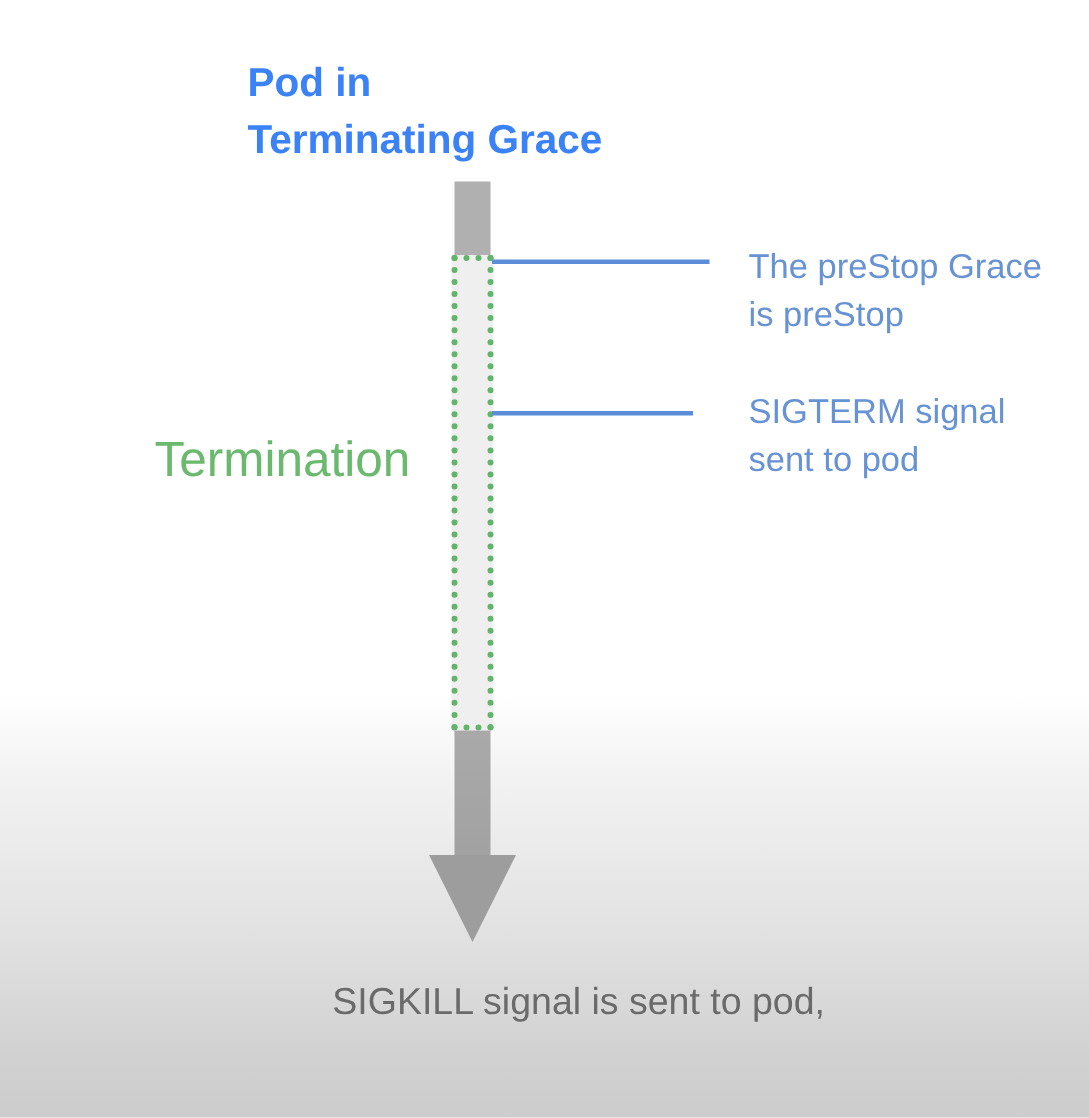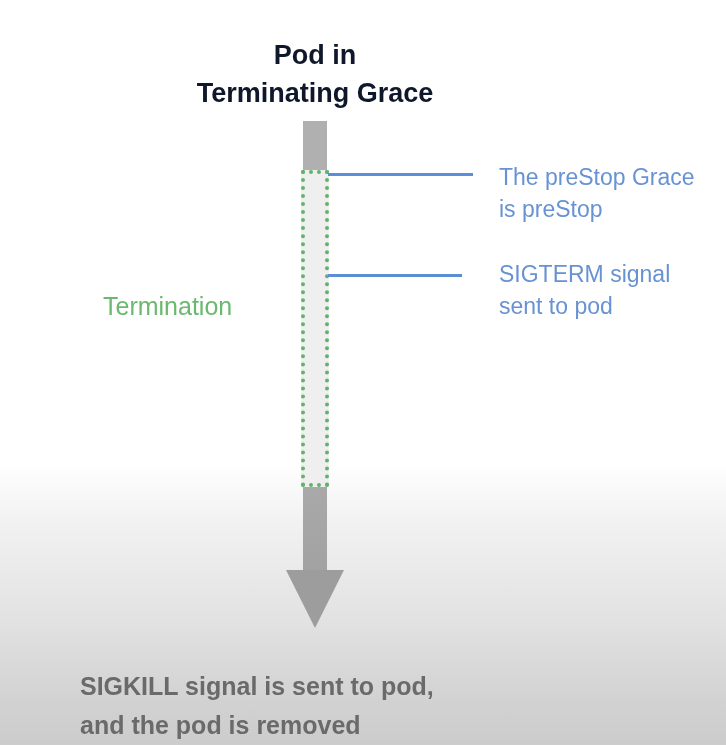--- a/index.html
+++ b/index.html
@@ -9,22 +9,22 @@
       position: relative;
       overflow: hidden;
       font-family: "Liberation Sans", "DejaVu Sans", sans-serif;
       background: linear-gradient(to bottom, #ffffff 0px, #ffffff 462px, #f2f2f2 520px, #e2e2e2 620px, #d2d2d2 700px, #cccccc 745px);
     }
     .title {
       position: absolute;
       left: 165px;
       top: 36px;
       width: 300px;
-      text-align: center;
-      color: #0f172a;
+      text-align: left;
+      color: #3b82f6;
       font-size: 27px;
       font-weight: bold;
       line-height: 38px;
     }
     .title span { display: block; }
     .shaft-top {
       position: absolute;
       left: 303px;
       top: 121px;
       width: 24px;
@@ -75,34 +75,34 @@
       white-space: nowrap;
     }
     .event-label span { display: block; }
     .event-label.e1 { top: 161px; }
     .event-label.e2 { top: 258px; }
     .grace-label {
       position: absolute;
       left: 103px;
       top: 287px;
       color: #6ab96f;
-      font-size: 25px;
+      font-size: 33px;
       line-height: 38px;
       white-space: nowrap;
     }
     .grace-label span { display: block; }
     .final-label {
       position: absolute;
       left: 80px;
-      top: 667px;
+      top: 649px;
       width: 470px;
-      text-align: left;
+      text-align: right;
       color: #6a6a6a;
       font-size: 25px;
-      font-weight: bold;
+      font-weight: normal;
       line-height: 39px;
     }
     .final-label span { display: block; }
   </style>
 </head>
 <body>
 
 <div class="title">
   <span>Pod in</span>
   <span>Terminating Grace</span>
@@ -125,14 +125,13 @@
   <span>SIGTERM signal</span>
   <span>sent to pod</span>
 </div>
 
 <div class="grace-label">
   <span>Termination</span>
 </div>
 
 <div class="final-label">
   <span>SIGKILL signal is sent to pod,</span>
-  <span>and the pod is removed</span>
 </div>
 
 </body></html>

